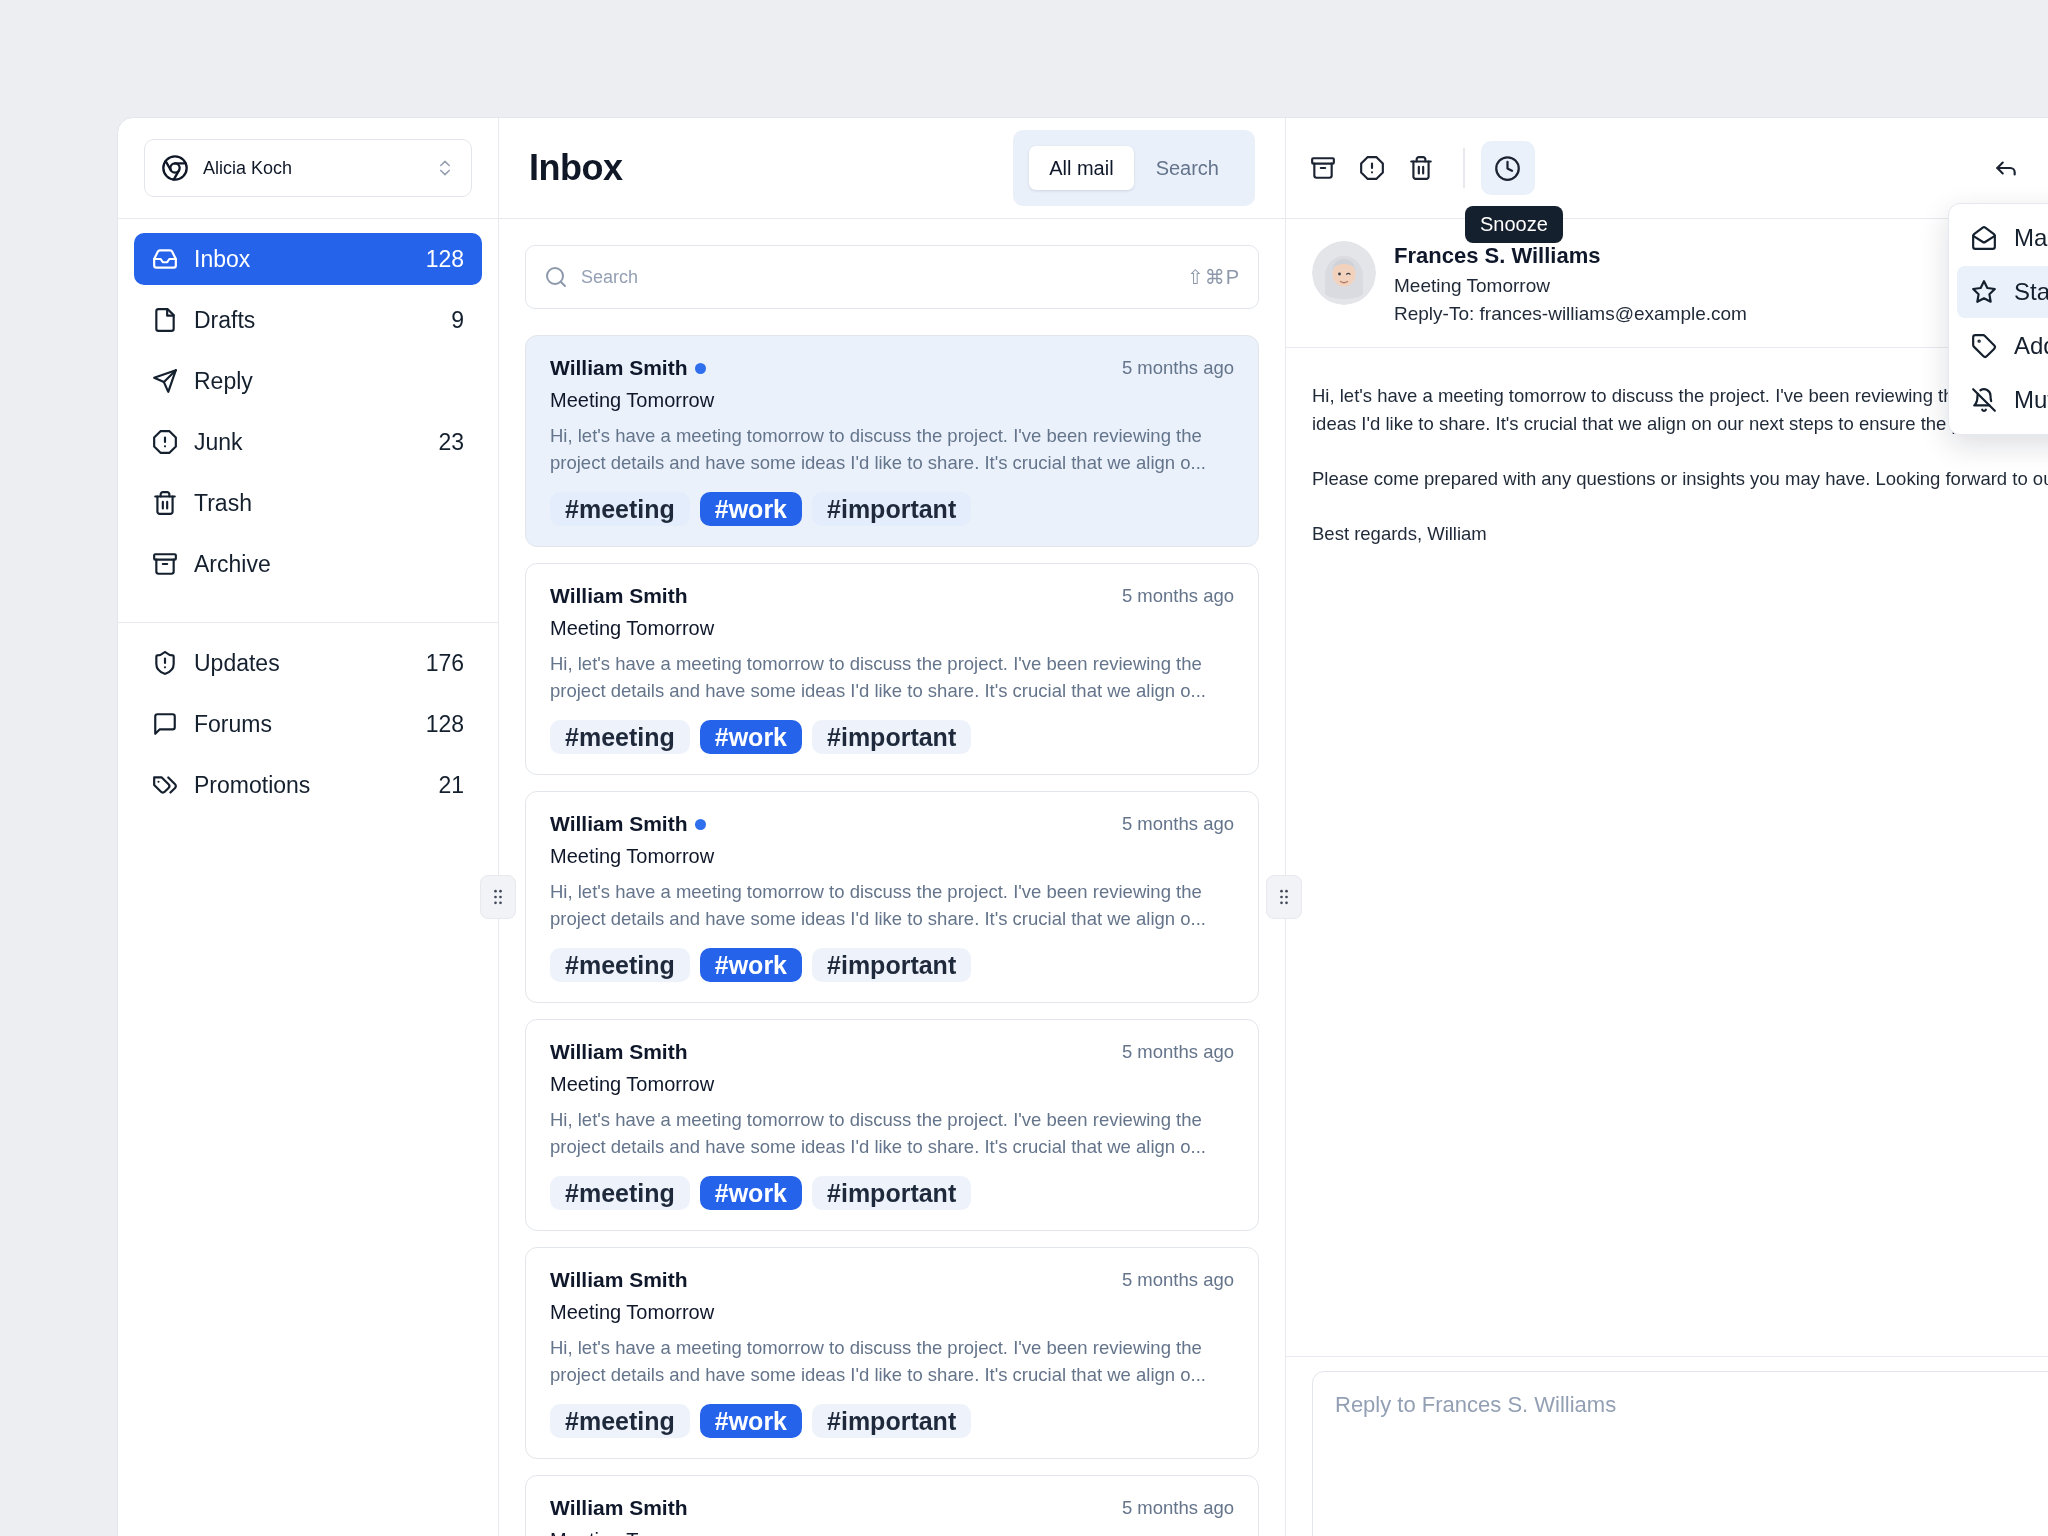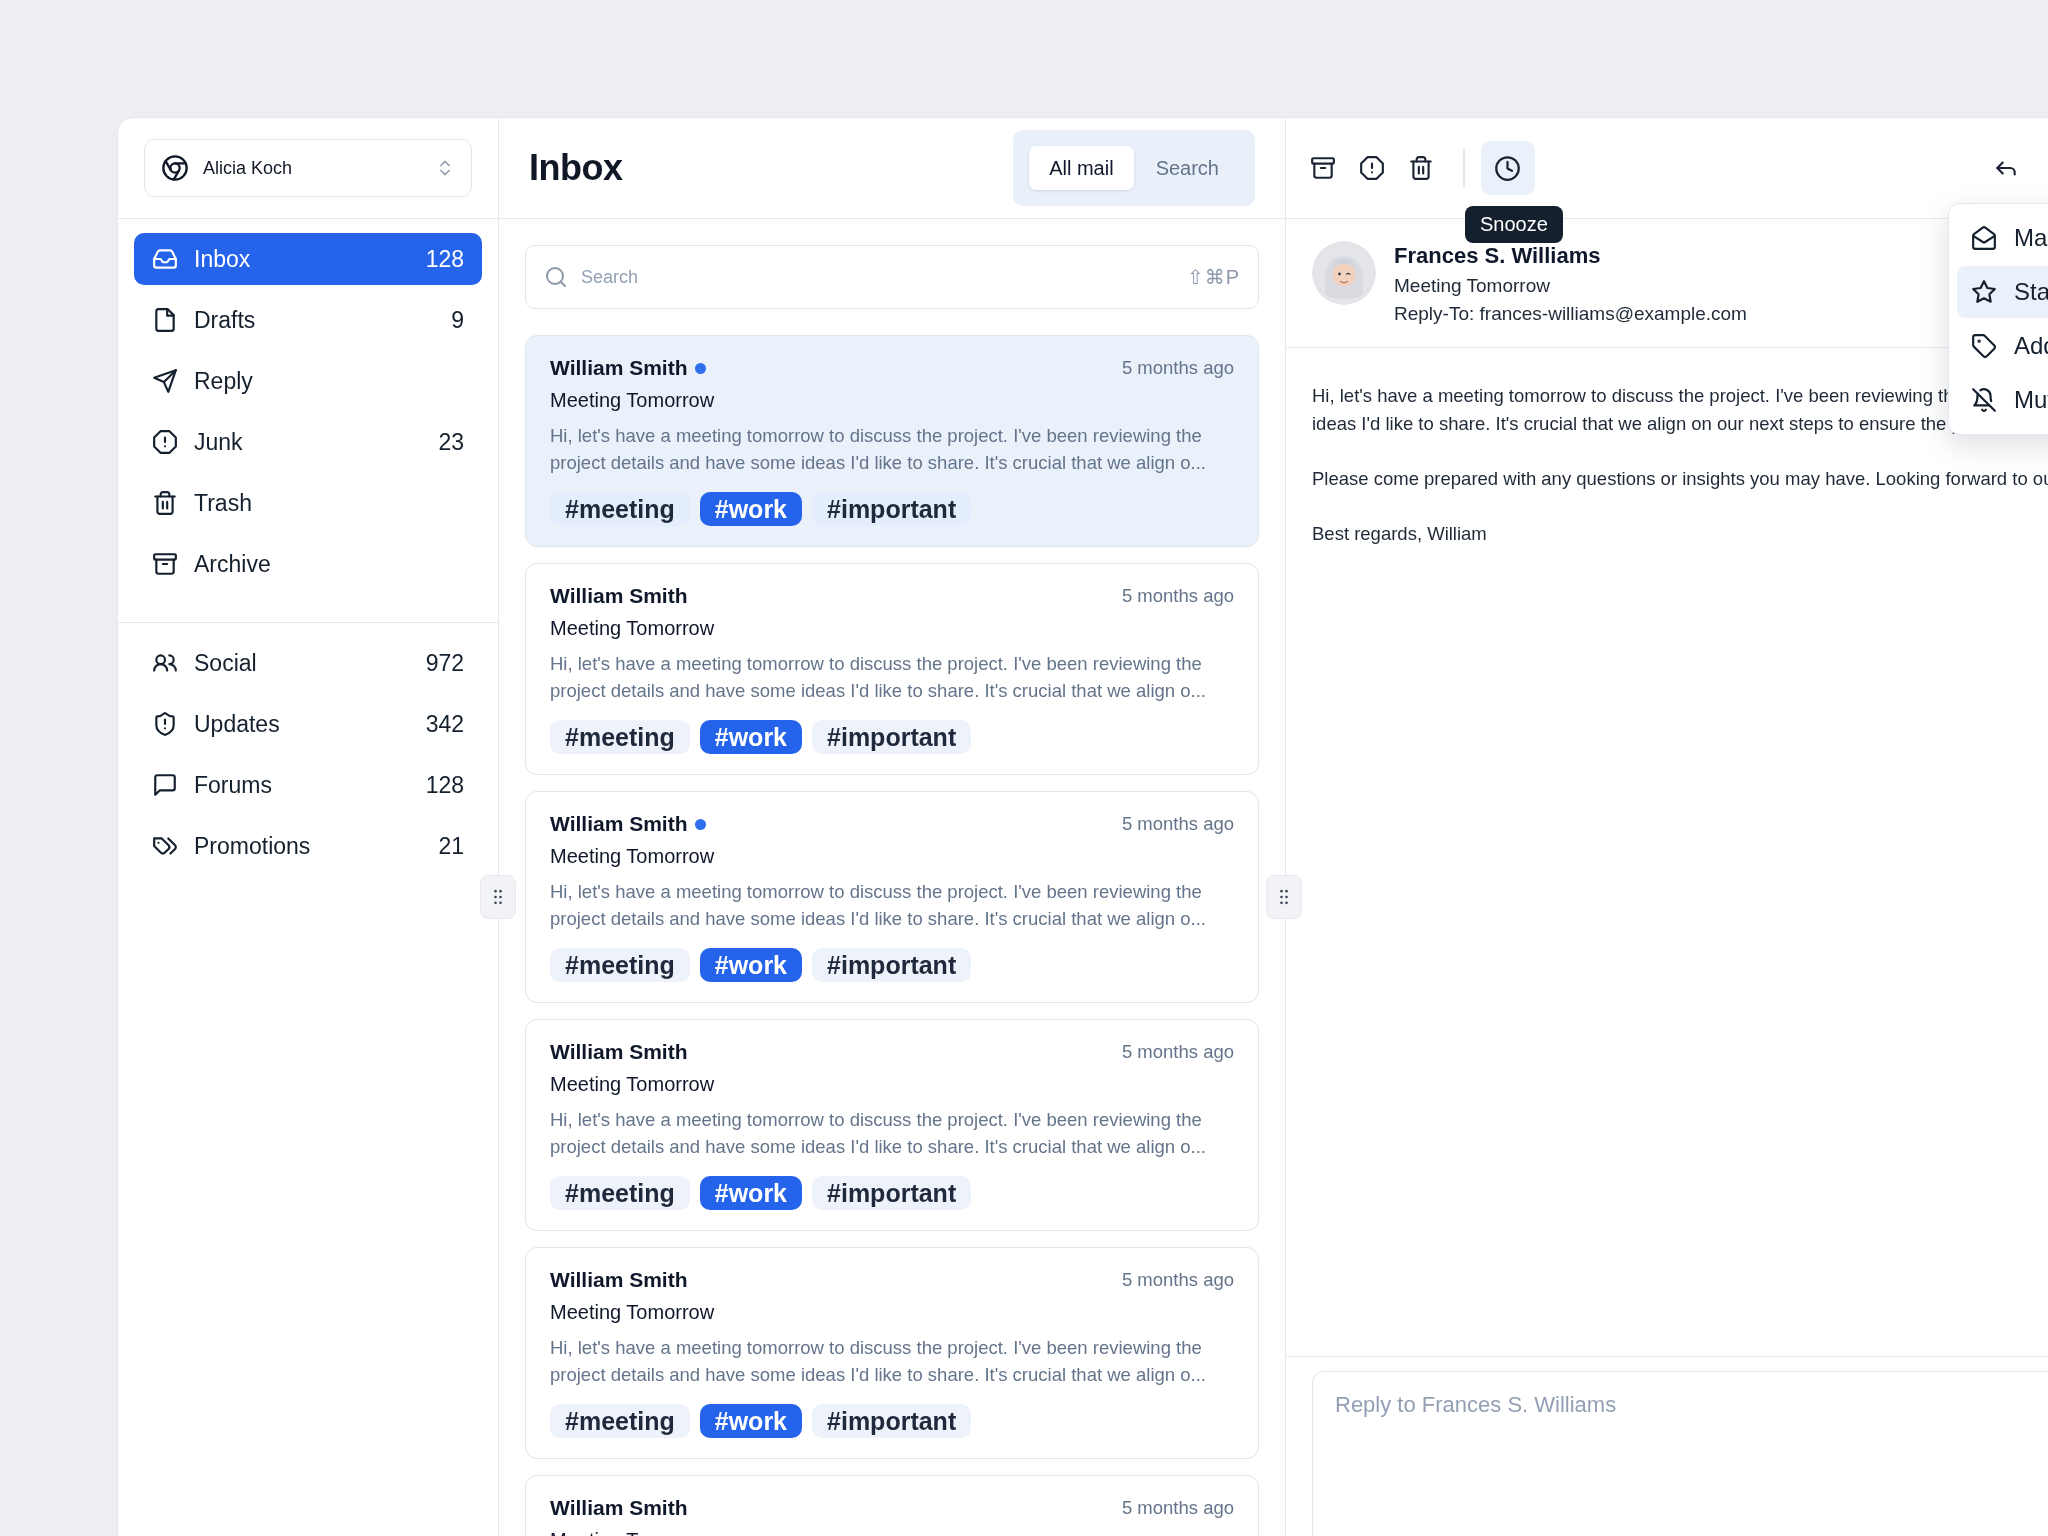--- a/index.html
+++ b/index.html
@@ -296,34 +296,27 @@
             <svg class="ic" width="26" height="26">
               <use href="#i-archive"></use>
             </svg>
             <span class="nav-label">Archive</span>
             <span class="nav-count"></span>
           </button>
         </nav>
       <div class="side-divider"></div>
       <nav class="nav">
 
-          <button class="nav-item">
-            <svg class="ic" width="26" height="26">
-              <use href="#i-users"></use>
-            </svg>
-            <span class="nav-label">Social</span>
-            <span class="nav-count">972</span>
-          </button>
 
           <button class="nav-item">
             <svg class="ic" width="26" height="26">
               <use href="#i-shield-alert"></use>
             </svg>
             <span class="nav-label">Updates</span>
-            <span class="nav-count">342</span>
+            <span class="nav-count">176</span>
           </button>
 
           <button class="nav-item">
             <svg class="ic" width="26" height="26">
               <use href="#i-message-square"></use>
             </svg>
             <span class="nav-label">Forums</span>
             <span class="nav-count">128</span>
           </button>
 

